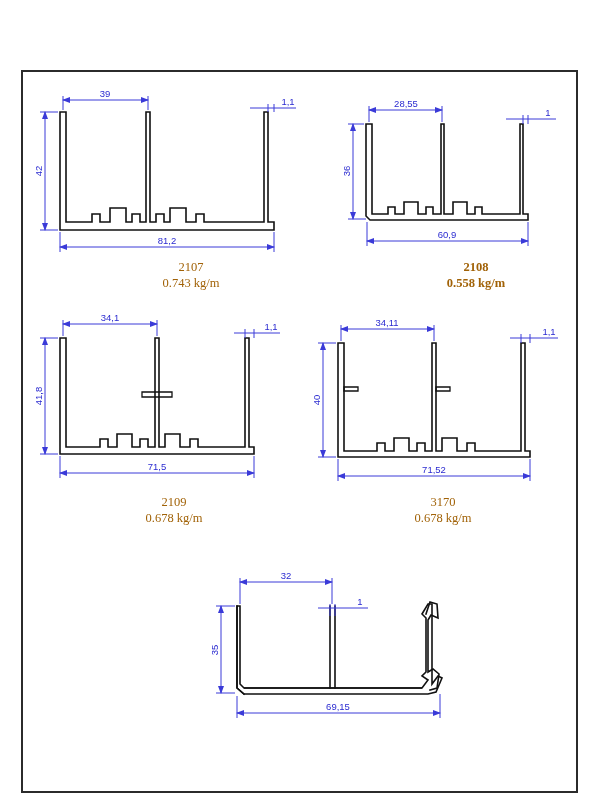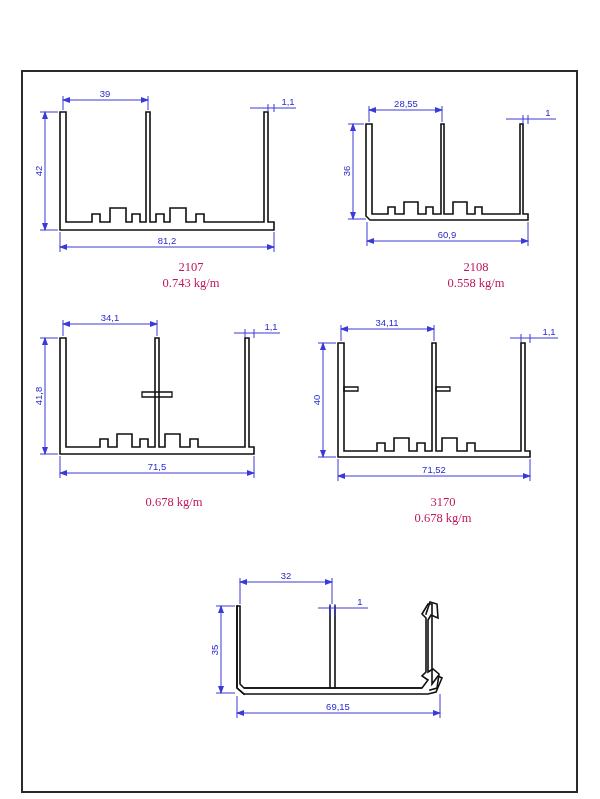--- a/index.html
+++ b/index.html
@@ -34,21 +34,21 @@
   }
   .profile-block {
     position: absolute;
   }
   .caption {
     position: absolute;
     width: 200px;
     text-align: center;
     font-family: "Liberation Serif", serif;
     font-size: 12.5px;
-    color: #be185d;
+    color: #a16207;
     line-height: 1.25;
   }
   .caption .code { display: block; }
   .caption .mass { display: block; }
   svg { display: block; overflow: visible; }
   text.dim {
     font-family: "Liberation Sans", sans-serif;
     font-size: 9.5px;
     fill: #2a2ad0;
   }
@@ -244,21 +244,21 @@
       </g>
 
       <g>
         <line class="dimline" x1="166" y1="21" x2="216" y2="21"></line>
         <line class="extline" x1="183" y1="26" x2="183" y2="17"></line>
         <line class="extline" x1="188" y1="26" x2="188" y2="17"></line>
         <text class="dim" x="208" y="18" text-anchor="middle">1</text>
       </g>
     </svg>
   </div>
-  <div class="caption" style="left:376px; top:248px;">
+  <div class="caption" style="left:376px; top:248px;font-weight:bold;">
     <span class="code">2108</span>
     <span class="mass">0.558 kg/m</span>
   </div>
 
   <div class="profile-block" style="left:28px; top:300px;">
     <svg width="265" height="175" viewBox="0 0 265 175">
       <defs>
         <marker id="ar3" markerWidth="8" markerHeight="6" refX="7" refY="3" orient="auto">
           <path d="M0,0 L8,3 L0,6 z" class="arrowfill"></path>
         </marker>
@@ -331,20 +331,21 @@
 
       <g>
         <line class="dimline" x1="206" y1="21" x2="252" y2="21"></line>
         <line class="extline" x1="217" y1="26" x2="217" y2="17"></line>
         <line class="extline" x1="226" y1="26" x2="226" y2="17"></line>
         <text class="dim" x="243" y="18" text-anchor="middle">1,1</text>
       </g>
     </svg>
   </div>
   <div class="caption" style="left:74px; top:483px;">
+    <span class="code">2109</span>
     <span class="mass">0.678 kg/m</span>
   </div>
 
   <div class="profile-block" style="left:308px; top:305px;">
     <svg width="265" height="175" viewBox="0 0 265 175">
       <defs>
         <marker id="ar4" markerWidth="8" markerHeight="6" refX="7" refY="3" orient="auto">
           <path d="M0,0 L8,3 L0,6 z" class="arrowfill"></path>
         </marker>
         <marker id="ar4b" markerWidth="8" markerHeight="6" refX="1" refY="3" orient="auto">

